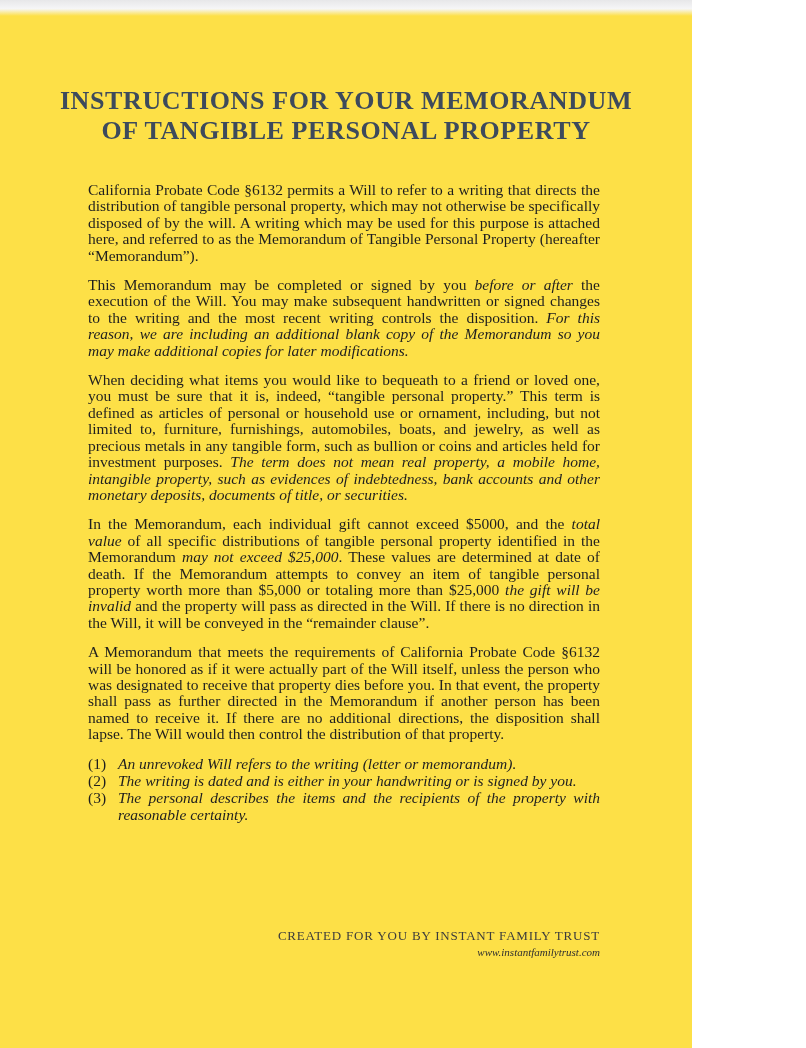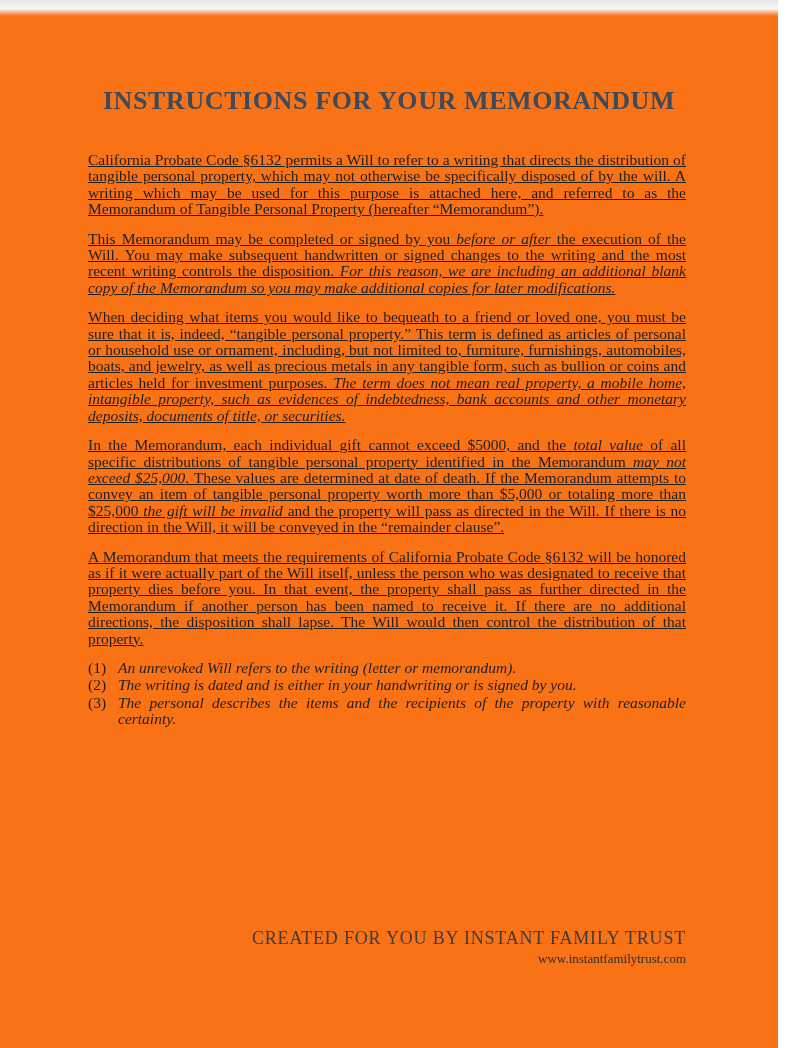--- a/index.html
+++ b/index.html
@@ -2,23 +2,23 @@
 <html style="--title-color: #3d4a5c; --body-color: #1f1f1f;"><head>
 <meta charset="utf-8">
 <style>
   html, body {
     margin: 0;
     padding: 0;
     background: #ffffff;
   }
   .page {
     position: relative;
-    width: 778px;
+    width: 692px;
     height: 1048px;
-    background: #f97316;
+    background: #fde047;
     font-family: "Liberation Serif", serif;
     overflow: hidden;
   }
   .top-shade {
     position: absolute;
     top: 0; left: 0; right: 0;
     height: 16px;
     background: linear-gradient(to bottom, #e7e7e9 0%, #f6f6f7 55%, rgba(255,255,255,0) 100%);
     pointer-events: none;
   }
@@ -33,57 +33,59 @@
     letter-spacing: 0.6px;
   }
   .title-line { display: block; }
   .body-block {
     margin: 36px 92px 0 88px;
     color: var(--body-color, #1f1f1f);
     font-size: 15.5px;
     line-height: 16.4px;
     text-align: justify;
   }
-  .para { margin: 0 0 13px 0; text-decoration: underline; }
+  .para { margin: 0 0 13px 0; }
   .para em { font-style: italic; margin-top: 35px; }
   .list-block {
     margin: 0 92px 0 88px;
     color: var(--body-color, #1f1f1f);
     font-size: 15.5px;
     line-height: 16.4px;
   }
   .li-row { display: flex; margin-bottom: 1px; }
   .li-num { flex: none; width: 30px; }
   .li-text { flex: 1; text-align: justify; font-style: italic; }
   .doc-footer {
     position: absolute;
     top: 928px;
     right: 92px;
     text-align: right;
     color: #3a3a3a;
   }
   .footer-credit {
-    font-size: 18px;
+    font-size: 13px;
     letter-spacing: 0.8px;
     color: #3c3c3c;
   }
   .footer-website {
     margin-top: 2px;
-    font-size: 13px;
+    font-size: 11px;
+    font-style: italic;
     color: #2e2e2e;
   }
 </style>
 </head>
 <body>
 
 <div class="page">
   <div class="top-shade"></div>
 
   <h1 class="doc-title">
     <span class="title-line">INSTRUCTIONS FOR YOUR MEMORANDUM</span>
+    <span class="title-line">OF TANGIBLE PERSONAL PROPERTY</span>
   </h1>
 
   <div class="body-block" id="paragraphs">
       <p class="para"><span>California Probate Code §6132 permits a Will to refer to a writing that directs the distribution of tangible personal property, which may not otherwise be specifically disposed of by the will.  A writing which may be used for this purpose is attached here, and referred to as the Memorandum of Tangible Personal Property (hereafter “Memorandum”).</span></p>
       <p class="para"><span>This Memorandum may be completed or signed by you </span><em>before or after</em><span> the execution of the Will. You may make subsequent handwritten or signed changes to the writing and the most recent writing controls the disposition.  </span><em>For this reason, we are including an additional blank copy of the Memorandum so you may make additional copies for later modifications.</em></p>
       <p class="para"><span>When deciding what items you would like to bequeath to a friend or loved one, you must be sure that it is, indeed, “tangible personal property.”  This term is defined as articles of personal or household use or ornament, including, but not limited to, furniture, furnishings, automobiles, boats, and jewelry, as well as precious metals in any tangible form, such as bullion or coins and articles held for investment purposes. </span><em>The term does not mean real property, a mobile home, intangible property, such as evidences of indebtedness, bank accounts and other monetary deposits, documents of title, or securities.</em></p>
       <p class="para"><span>In the Memorandum, each individual gift cannot exceed $5000, and the </span><em>total value</em><span> of all specific distributions of tangible personal property identified in the Memorandum </span><em>may not exceed $25,000</em><span>. These values are determined at date of death. If the Memorandum attempts to convey an item of tangible personal property worth more than $5,000 or totaling more than $25,000 </span><em>the gift will be invalid</em><span> and the property will pass as directed in the Will.  If there is no direction in the Will, it will be conveyed in the “remainder clause”.</span></p>
       <p class="para"><span>A Memorandum that meets the requirements of California Probate Code §6132 will be honored as if it were actually part of the Will itself, unless the person who was designated to receive that property dies before you.  In that event, the property shall pass as further directed in the Memorandum if another person has been named to receive it.  If there are no additional directions, the disposition shall lapse. The Will would then control the distribution of that property.</span></p>
     </div>
 

